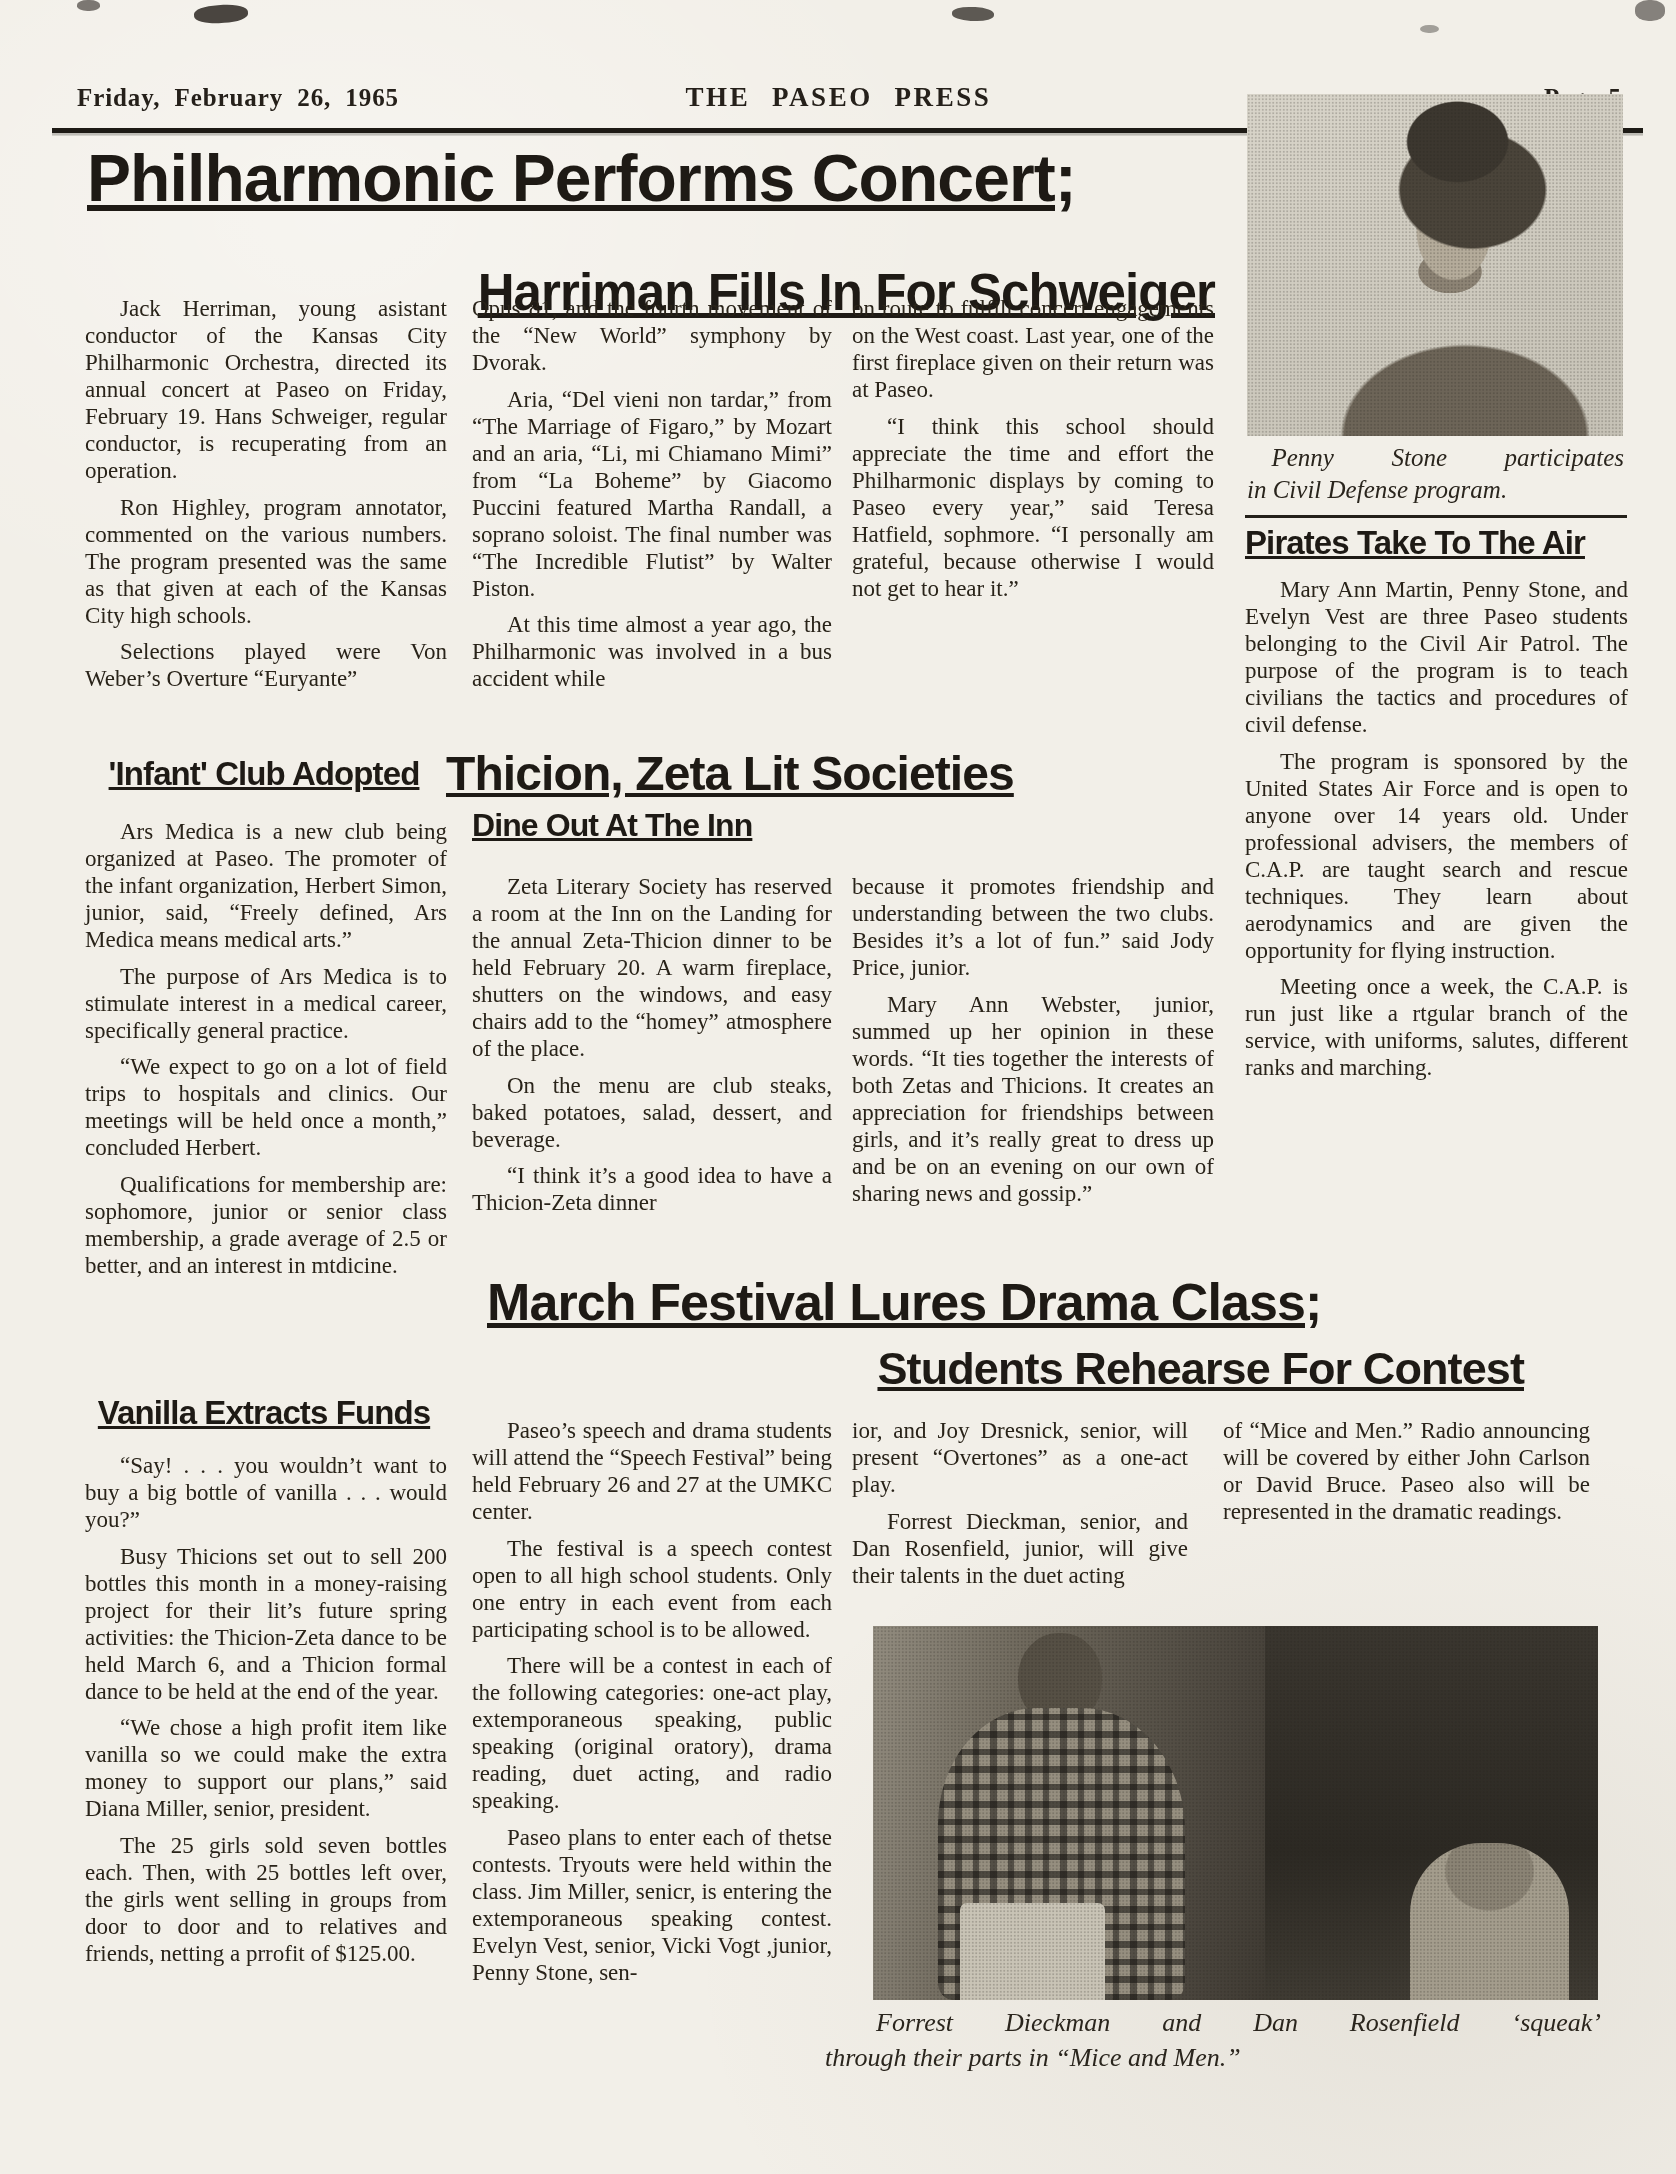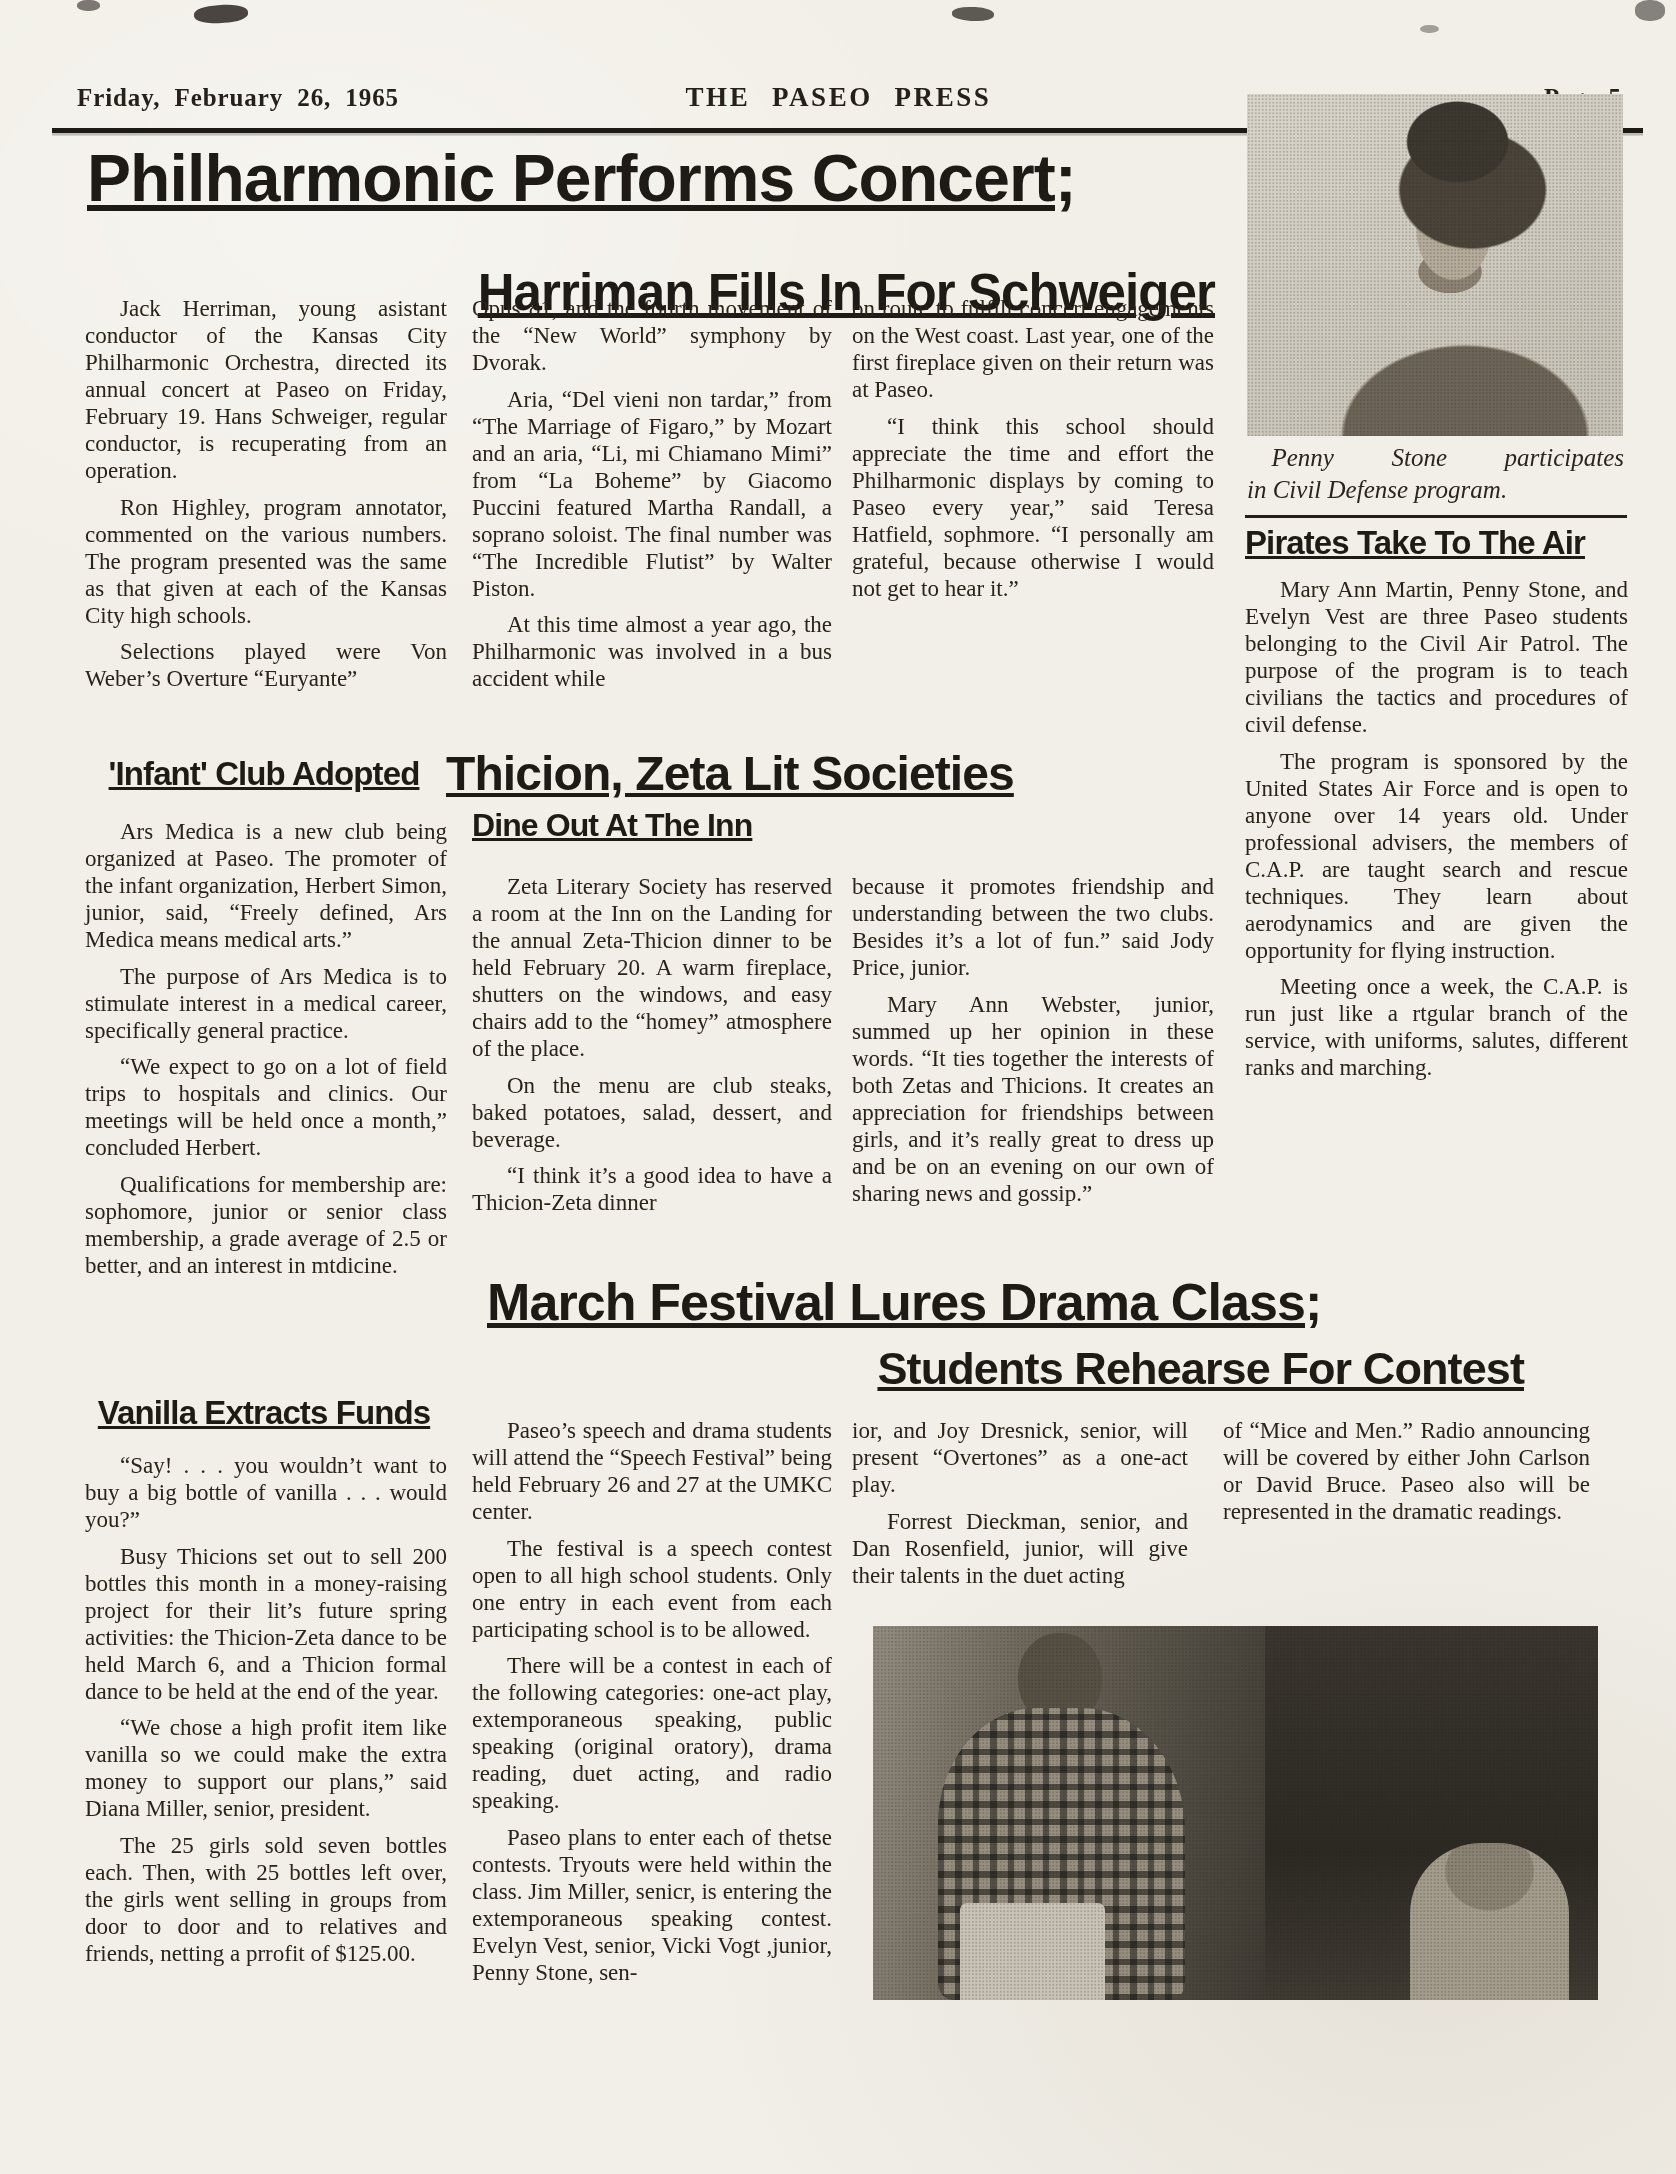--- a/index.html
+++ b/index.html
@@ -178,15 +178,19 @@
       <p>of “Mice and Men.” Radio announcing will be covered by either John Carlson or David Bruce. Paseo also will be represented in the dramatic readings.</p>
     </div>
 
   <div class="photo photo2">
     <div class="p2-board"></div>
     <div class="p2-head"></div>
     <div class="p2-shirt"></div>
     <div class="p2-pants"></div>
     <div class="p2-kid"></div>
   </div>
+  <div class="caption cap2">
+      <p>Forrest Dieckman and Dan Rosenfield ‘squeak’</p>
+      <p>through their parts in “Mice and Men.”</p>
+    </div>
 
 </div>
 
 
 </body></html>

